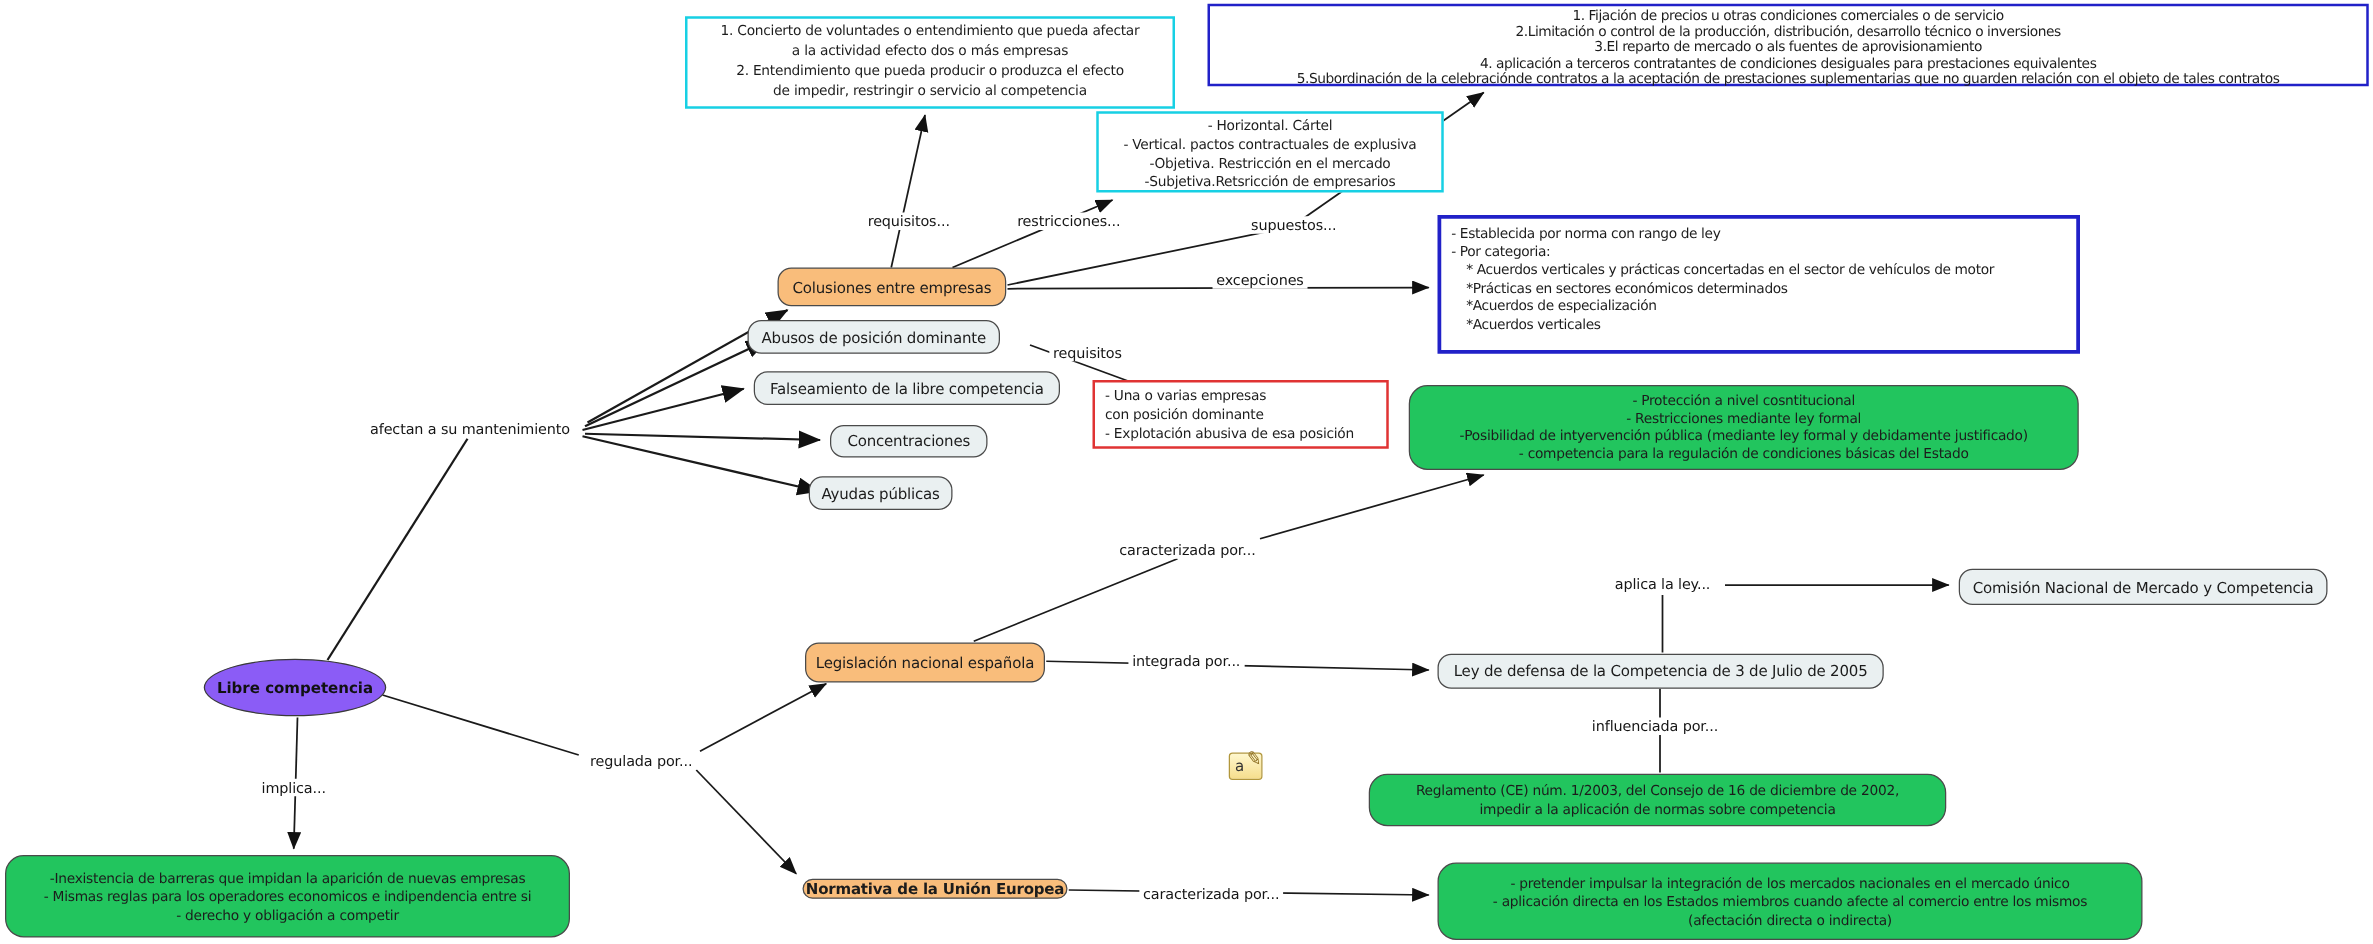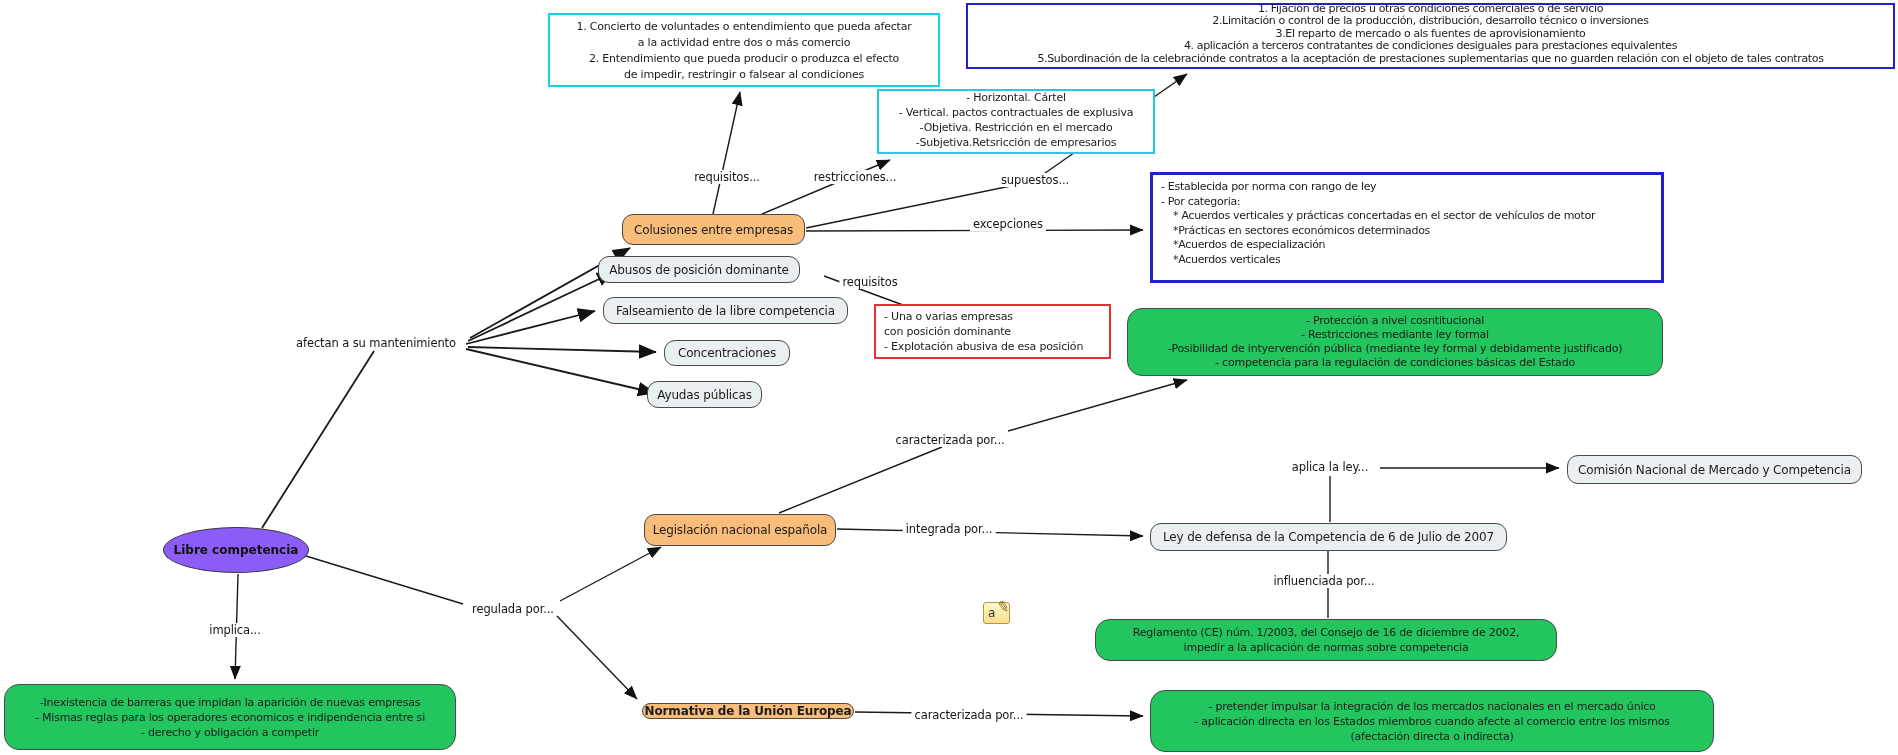--- a/index.html
+++ b/index.html
@@ -25,21 +25,21 @@
     font-size:12px;font-weight:bold;color:#111;
   }
   .stadium{
     position:absolute;z-index:2;box-sizing:border-box;
     display:flex;flex-direction:column;justify-content:center;text-align:center;
     background:#22c55e;border:1px solid #4a4a4a;border-radius:15px;
     font-size:11px;letter-spacing:-0.2px;line-height:15px;padding:2px 6px;
   }
   .wbox{
     position:absolute;z-index:2;box-sizing:border-box;background:#fff;
-    display:flex;flex-direction:column;justify-content:flex-end;text-align:center;
+    display:flex;flex-direction:column;justify-content:flex-start;text-align:center;
     font-size:11px;letter-spacing:-0.2px;line-height:15px;padding:2px 6px;
   }
   .wbox.cyan{border:2px solid #17D0E4;}
   .wbox.bluec{border:2px solid #2121C8;line-height:12.5px;letter-spacing:-0.35px;}
   .wbox.bluel{border:3px solid #2121C8;text-align:left;justify-content:flex-start;
               line-height:14.5px;letter-spacing:-0.3px;padding:5px 8px;}
   .wbox.red{border:2px solid #E03333;text-align:left;padding:3px 8px;}
   .wbox .indent{padding-left:12px;}
   .lbl{
     position:absolute;z-index:3;transform:translate(-50%,-50%);
@@ -102,27 +102,27 @@
   <div class="ellipse" style="left:163px;top:527px;width:146px;height:46px;">Libre competencia</div>
 
   <div class="node orange" style="left:622px;top:214px;width:183px;height:31px;">Colusiones entre empresas</div>
   <div class="node" style="left:598px;top:256px;width:202px;height:27px;">Abusos de posición dominante</div>
   <div class="node" style="left:603px;top:297px;width:245px;height:27px;">Falseamiento de la libre competencia</div>
   <div class="node" style="left:664px;top:340px;width:126px;height:26px;">Concentraciones</div>
   <div class="node" style="left:647px;top:381px;width:115px;height:27px;">Ayudas públicas</div>
   <div class="node orange" style="left:644px;top:514px;width:192px;height:32px;">Legislación nacional española</div>
   <div class="node orange" style="left:642px;top:703px;width:212px;height:16px;font-weight:bold;">Normativa de la Unión Europea</div>
   <div class="node" style="left:1567px;top:455px;width:295px;height:29px;">Comisión Nacional de Mercado y Competencia</div>
-  <div class="node" style="left:1150px;top:523px;width:357px;height:28px;">Ley de defensa de la Competencia de 6 de Julio de 2007</div>
+  <div class="node" style="left:1150px;top:523px;width:357px;height:28px;">Ley de defensa de la Competencia de 3 de Julio de 2005</div>
 
   <div class="wbox cyan" style="left:548px;top:13px;width:392px;height:74px;line-height:16px;">
     <div>1. Concierto de voluntades o entendimiento que pueda afectar</div>
-    <div>a la actividad entre dos o más comercio</div>
+    <div>a la actividad efecto dos o más empresas</div>
     <div>2. Entendimiento que pueda producir o produzca el efecto</div>
-    <div>de impedir, restringir o falsear al condiciones</div>
+    <div>de impedir, restringir o servicio al competencia</div>
   </div>
 
   <div class="wbox bluec" style="left:966px;top:3px;width:929px;height:66px;">
     <div>1. Fijación de precios u otras condiciones comerciales o de servicio</div>
     <div>2.Limitación o control de la producción, distribución, desarrollo técnico o inversiones</div>
     <div>3.El reparto de mercado o als fuentes de aprovisionamiento</div>
     <div>4. aplicación a terceros contratantes de condiciones desiguales para prestaciones equivalentes</div>
     <div>5.Subordinación de la celebraciónde  contratos a la aceptación de prestaciones suplementarias que no guarden relación con el objeto de tales contratos</div>
   </div>
 

